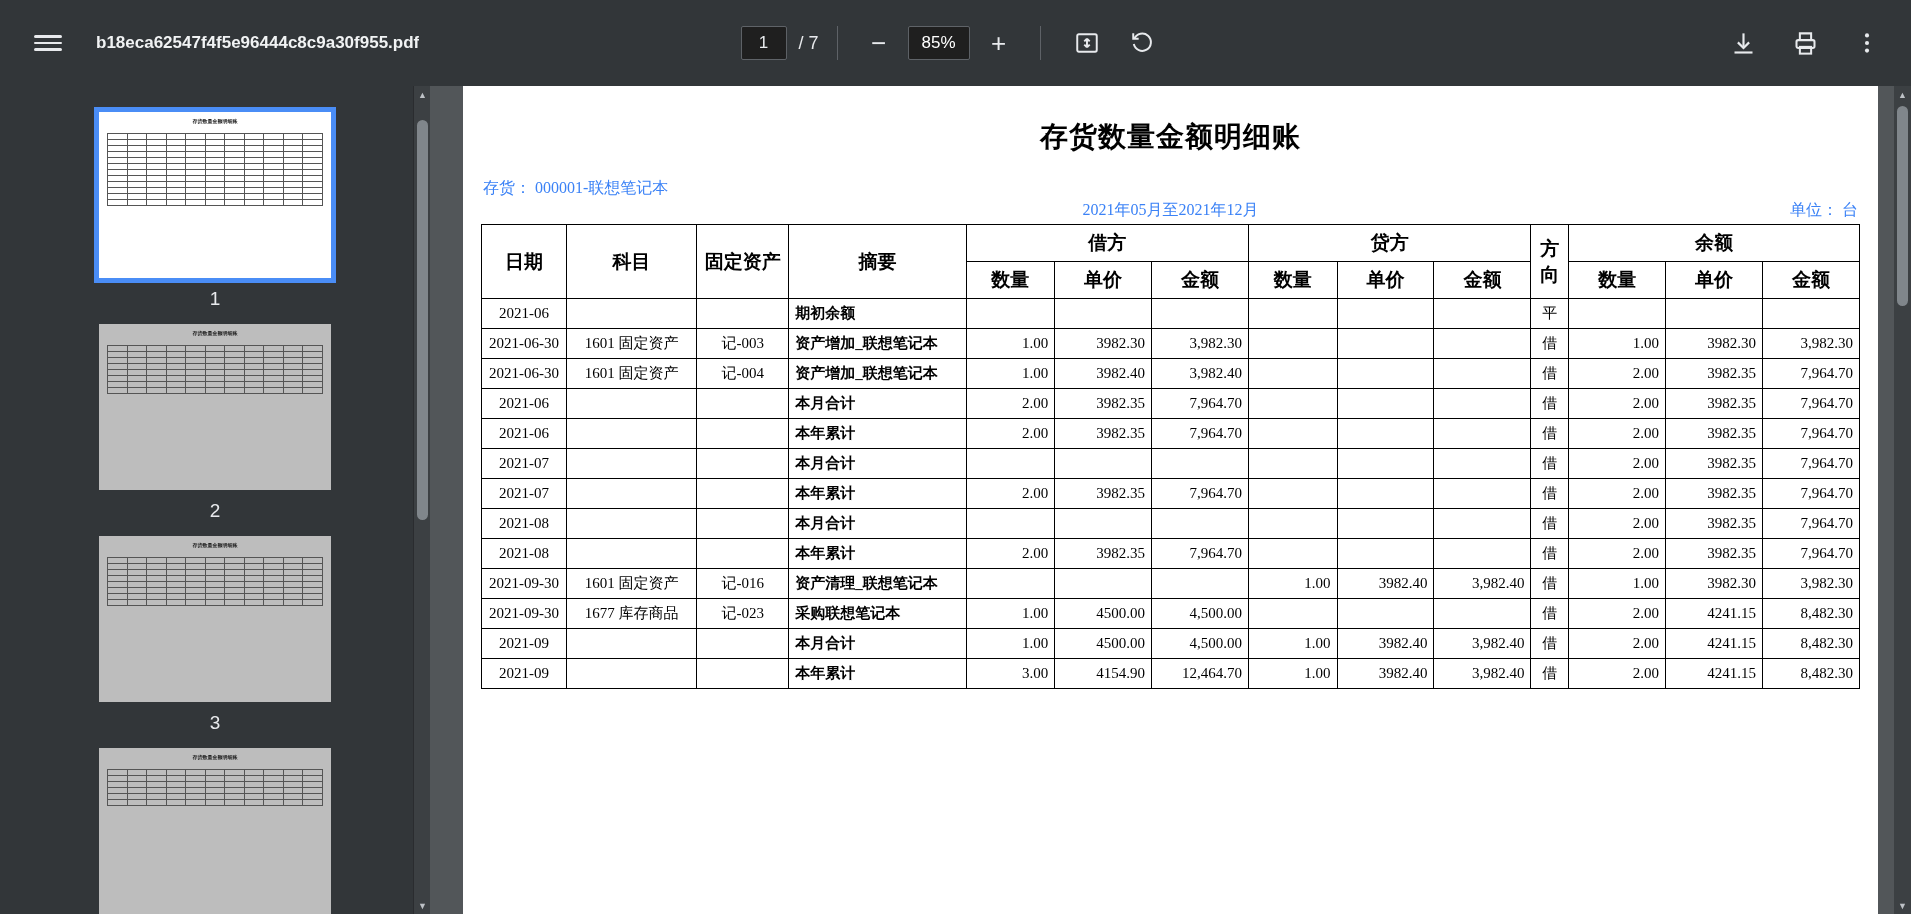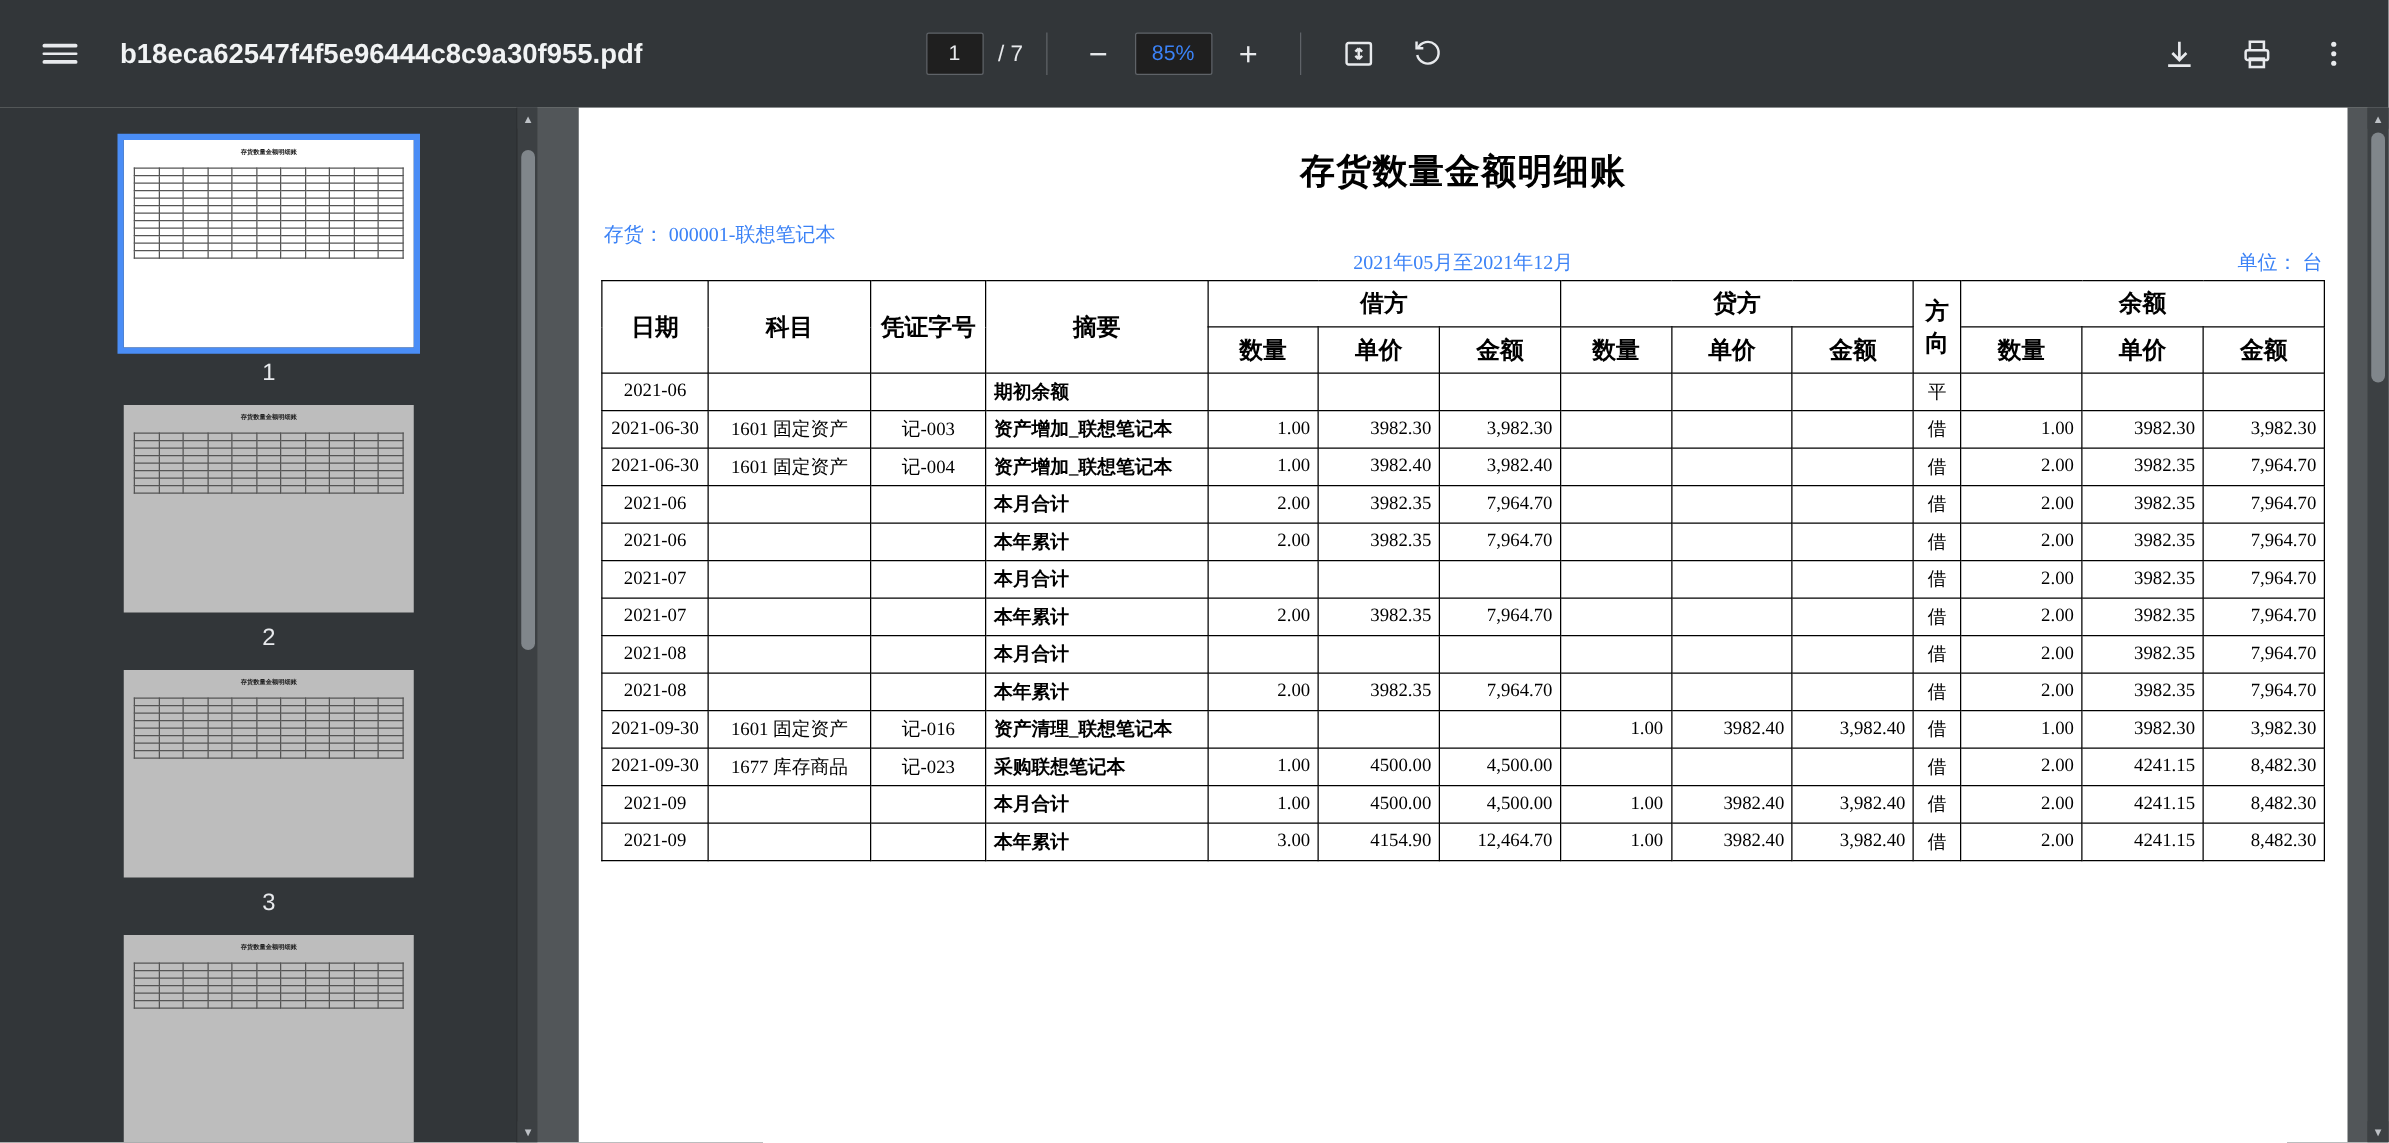--- a/index.html
+++ b/index.html
@@ -35,21 +35,21 @@
   }
   .hamburger { margin-left: 20px; }
   .hamburger span {
     display: block;
     width: 28px; height: 2.5px;
     background: #e8eaed;
     margin: 4px 0;
     border-radius: 2px;
   }
   .doc-title {
-    font-size: 22px;
+    font-size: 17px;
     font-weight: bold;
     color: #f1f3f4;
     margin-left: 20px;
     white-space: nowrap;
     overflow: hidden;
     text-overflow: ellipsis;
   }
 
   .tb-center {
     position: absolute;
@@ -87,21 +87,21 @@
     cursor: pointer;
     font-size: 26px;
     color: #e8eaed;
     user-select: none;
   }
   .zoom-level {
     min-width: 62px; height: 34px;
     background: #1f1f1f;
     border: 1px solid #5f6368;
     border-radius: 2px;
-    color: #3b82f6;
+    color: #ffffff;
     font-size: 17px;
     display: flex; align-items: center; justify-content: center;
     margin: 0 6px;
     padding: 0 8px;
   }
   .tb-right {
     margin-left: auto;
     display: flex;
     align-items: center;
     padding-right: 16px;
@@ -882,21 +882,21 @@
             <col style="width:82px">
           <col style="width:32px">
           <col style="width:82px">
             <col style="width:82px">
             <col style="width:82px">
         </colgroup>
         <thead>
           <tr>
             <th rowspan="2">日期</th>
             <th rowspan="2">科目</th>
-            <th rowspan="2">凭证字号</th>
+            <th rowspan="2">固定资产</th>
             <th rowspan="2">摘要</th>
             <th colspan="3">借方</th>
             <th colspan="3">贷方</th>
             <th rowspan="2">方向</th>
             <th colspan="3">余额</th>
           </tr>
           <tr>
             <th>数量</th>
             <th>单价</th>
             <th>金额</th>

